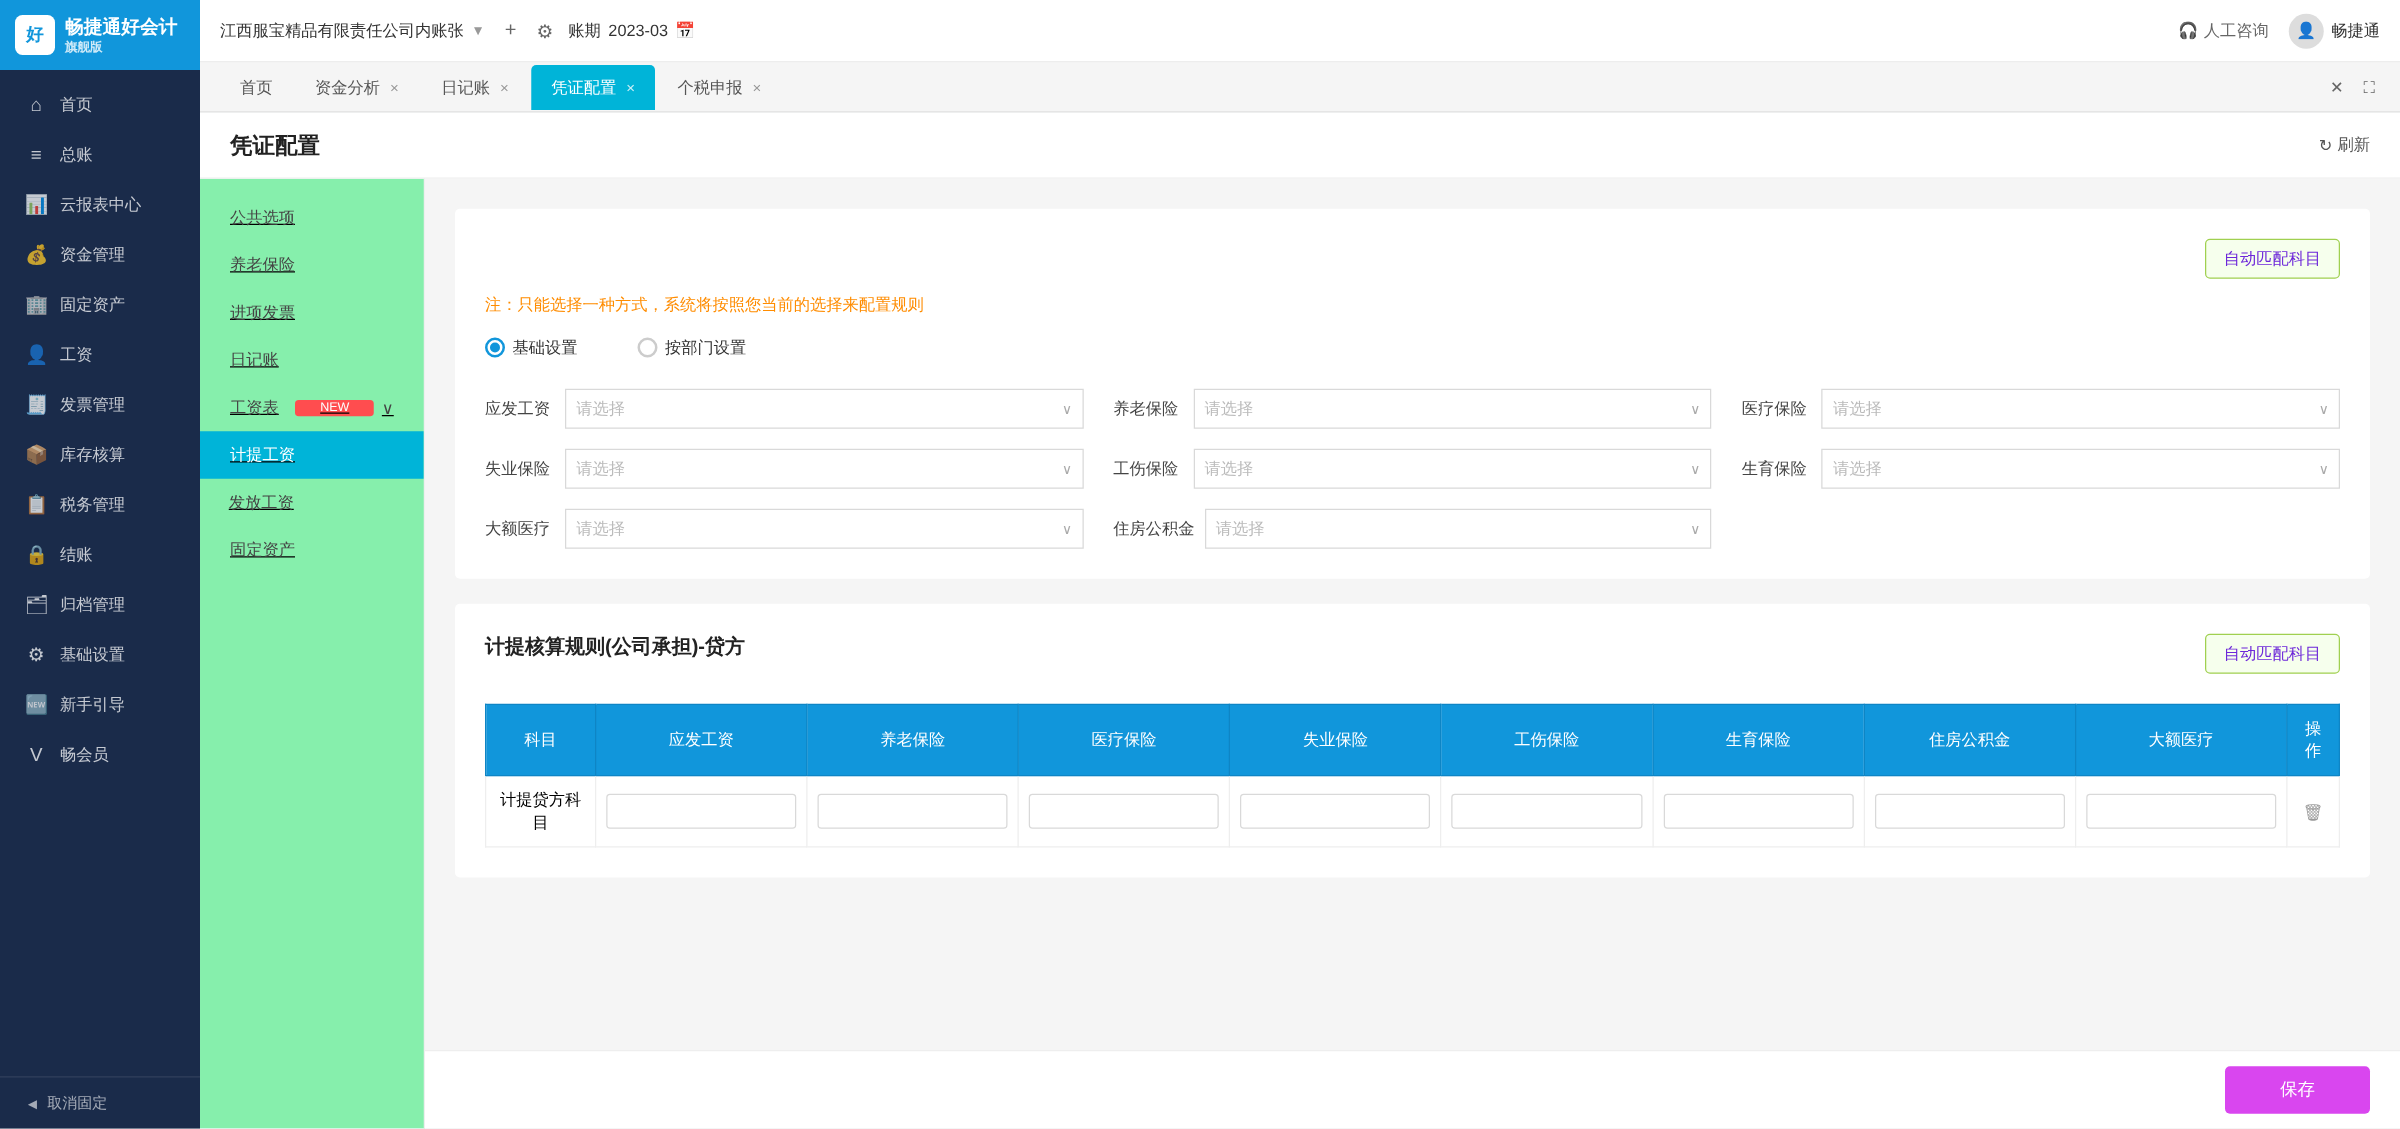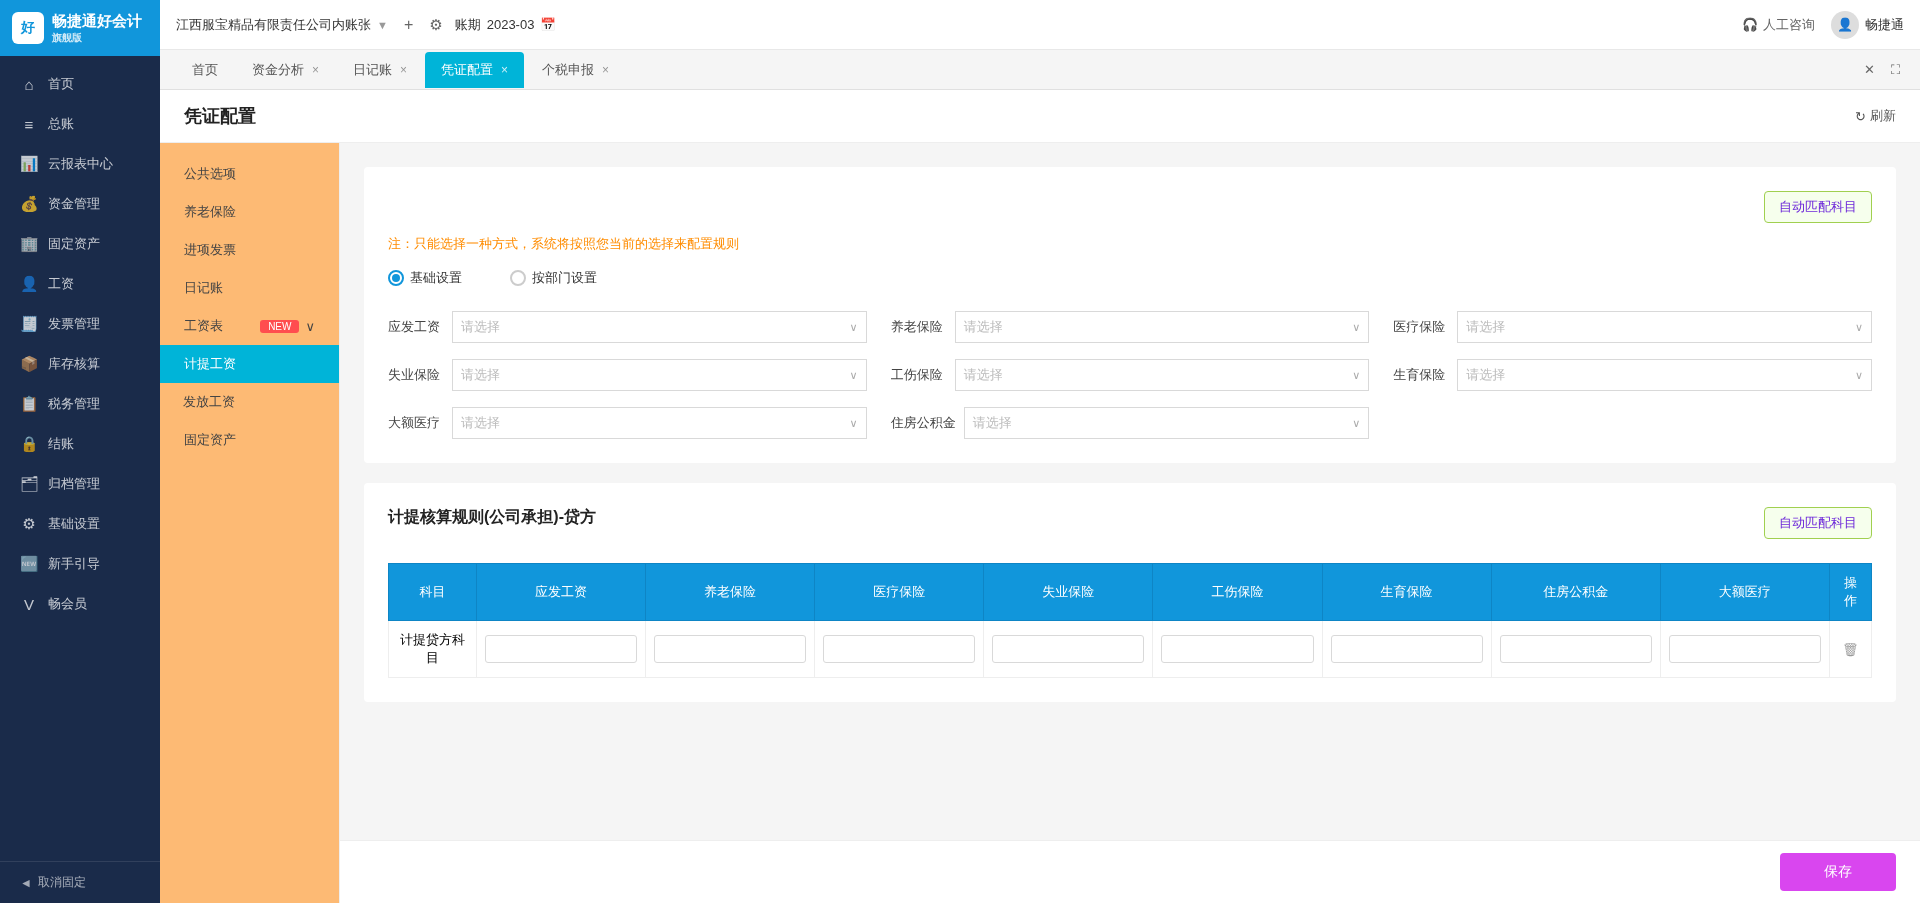--- a/index.html
+++ b/index.html
@@ -159,41 +159,42 @@
     .body-layout {
       flex: 1;
       display: flex;
       overflow: hidden;
       background: #f5f5f5;
     }
 
     
     .left-nav {
       width: 180px;
-      background: #fdba74;
+      background: #86efac;
       border-right: 1px solid #eee;
       padding: 12px 0;
       flex-shrink: 0;
       overflow-y: auto;
+      text-decoration: underline;
     }
     .left-nav-item {
       padding: 10px 24px;
       color: #444;
       cursor: pointer;
       font-size: 13px;
       display: flex;
       align-items: center;
       justify-content: space-between;
     }
     .left-nav-item.active { background: #00b4d8; color: white; }
     .left-nav-item .badge-new {
       background: #ff4d4f;
       color: white;
       font-size: 10px;
-      padding: 1px 8px;
+      padding: 1px 20px;
       border-radius: 3px;
     }
     .left-nav-sub { padding-left: 23px; }
 
     
     .right-content {
       flex: 1;
       overflow-y: auto;
       padding: 24px;
     }

